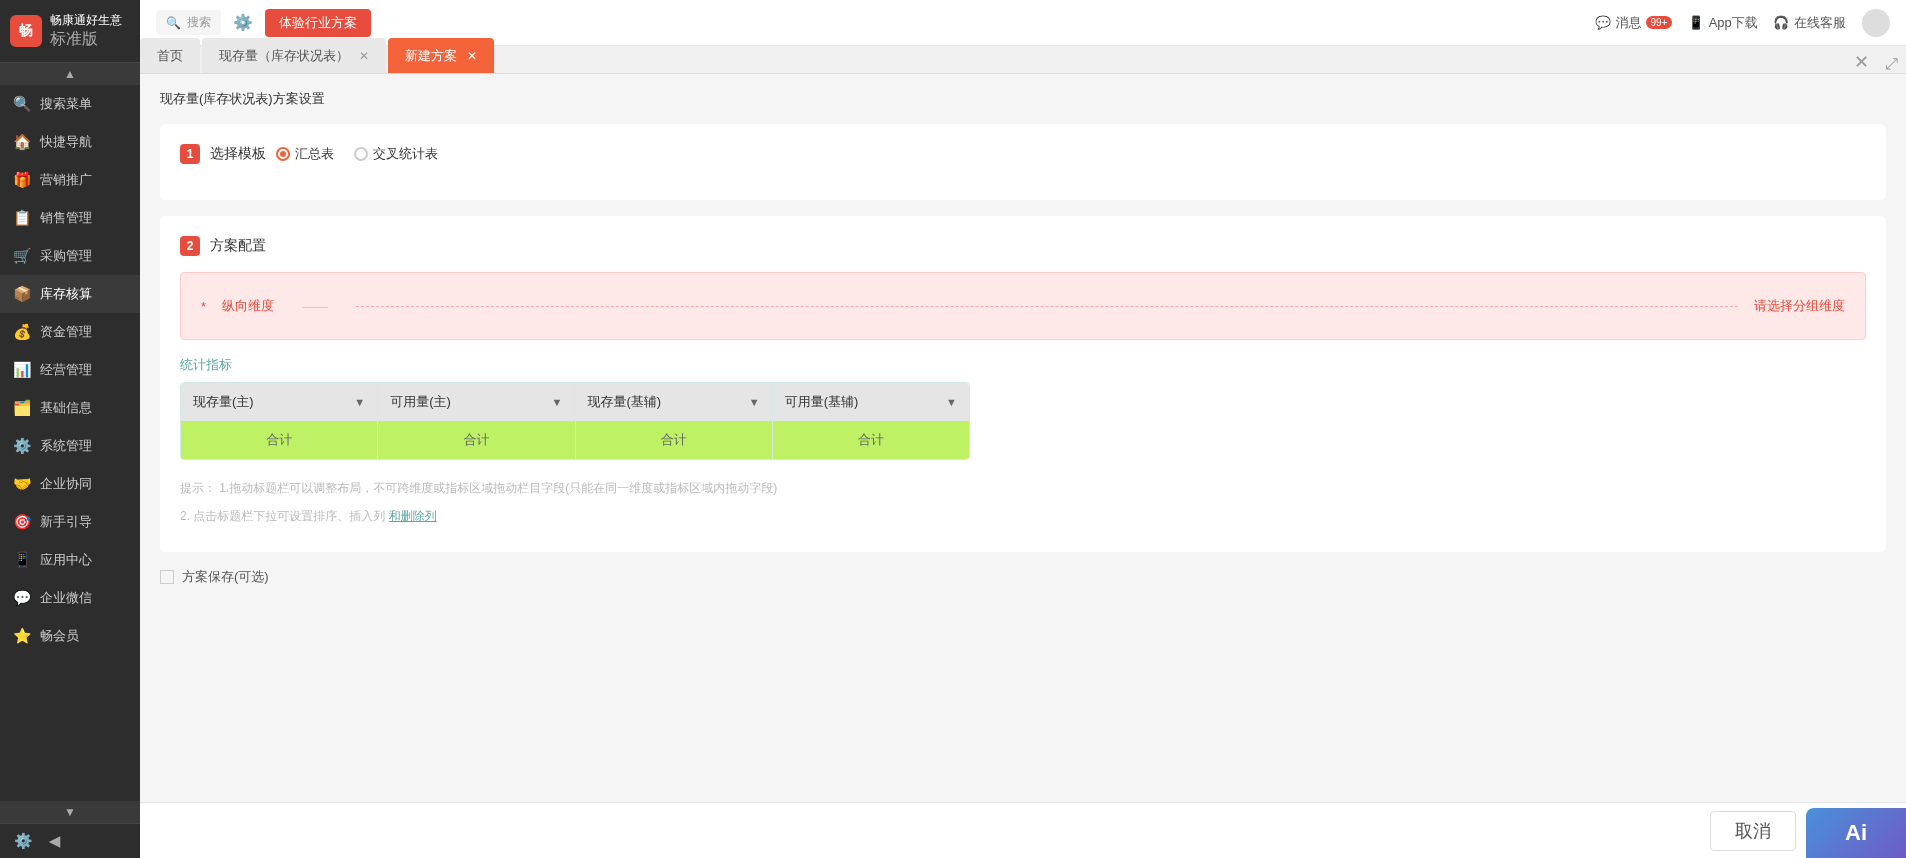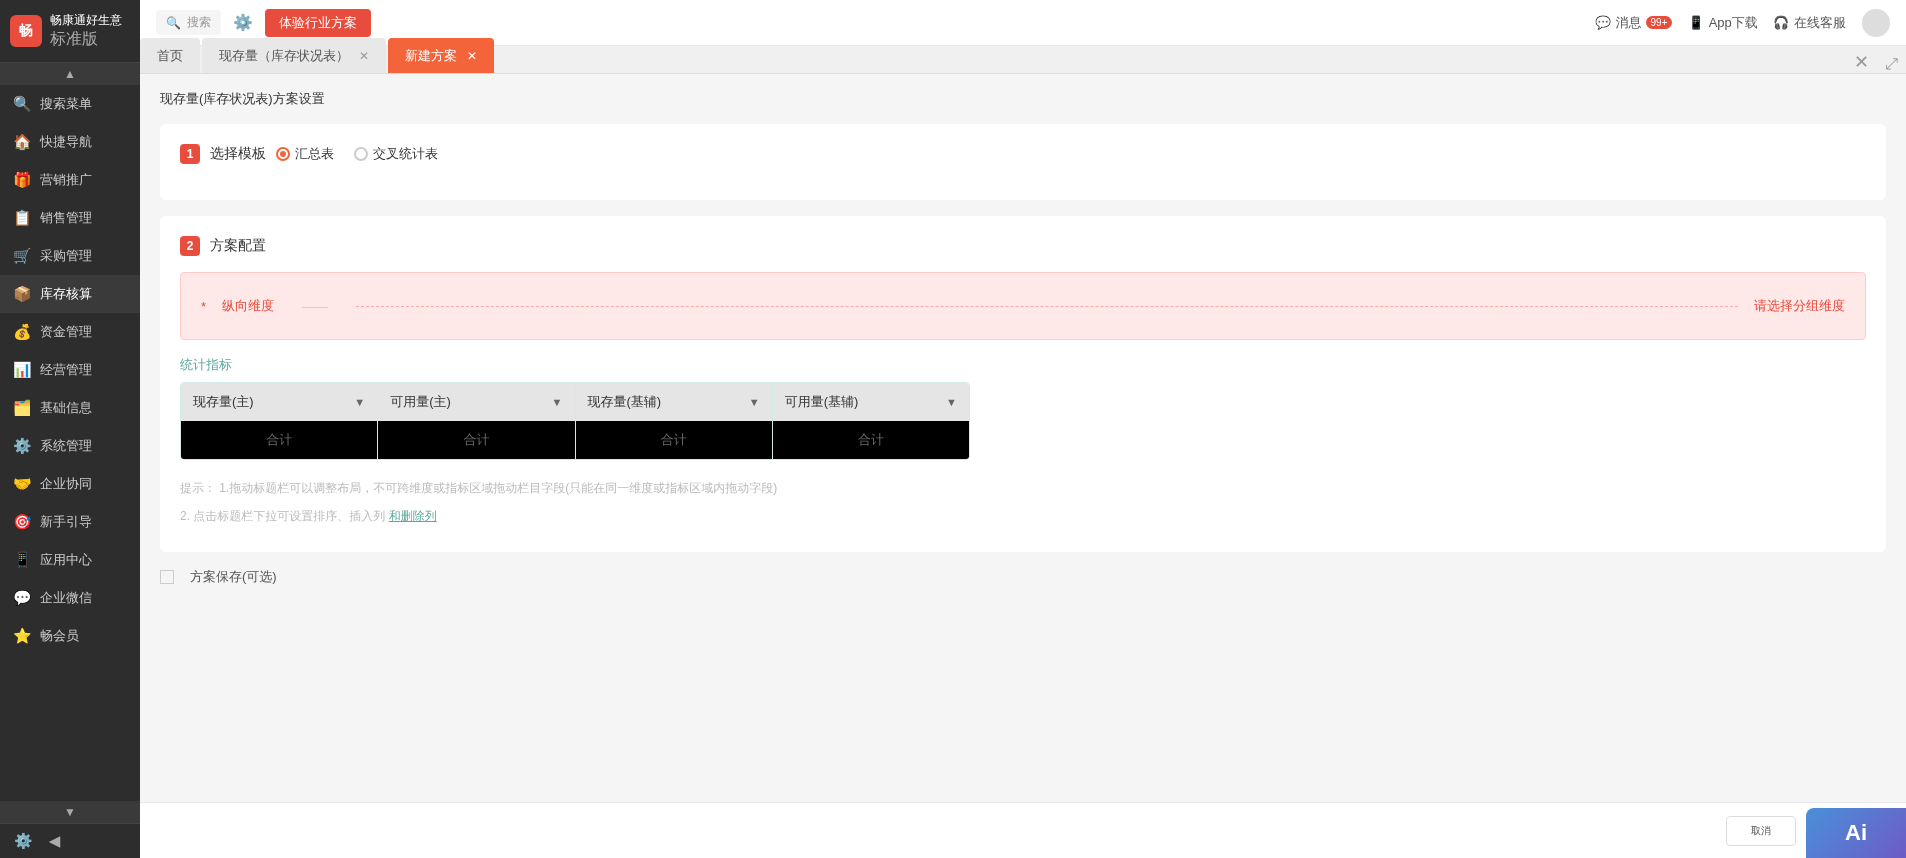--- a/index.html
+++ b/index.html
@@ -187,21 +187,21 @@
     }
     .non-draggable-badge {
       background: #e8e8e8; border: 1px solid #ccc;
       border-radius: 3px; padding: 2px 8px; font-size: 12px; color: #888;
     }
 
     
     .stats-section-title { font-size: 13px; color: #5ba8a0; margin-bottom: 8px; font-weight: 500; }
     .stats-table { border: 1px solid #d4eae8; border-radius: 4px; overflow: hidden; width: 790px; }
     .stats-table-header { display: flex; background: #e5e5e5; }
-    .stats-table-body { display: flex; background: #000000; }
+    .stats-table-body { display: flex; background: #bef264; }
     .stats-col {
       flex: 1;
       padding: 10px 12px;
       display: flex; align-items: center; justify-content: space-between;
       border-right: 1px solid #d4eae8;
       font-size: 13px; color: #333;
     }
     .stats-col:last-child { border-right: none; }
     .stats-col-body {
       flex: 1;
@@ -212,35 +212,35 @@
     }
     .stats-col-body:last-child { border-right: none; }
     .col-chevron { color: #666; font-size: 11px; }
 
     
     .tips { color: #bbb; font-size: 12px; line-height: 2; margin-top: 16px; }
     .tips p { margin-bottom: 4px; }
     .tips-link { color: #5ba8a0; text-decoration: underline; cursor: pointer; }
 
     
-    .save-scheme-row { display: flex; align-items: center; gap: 16px; font-size: 13px; color: #555; margin-top: 8px; }
+    .save-scheme-row { display: flex; align-items: center; gap: 8px; font-size: 13px; color: #555; margin-top: 8px; }
     .save-checkbox { width: 14px; height: 14px; border: 1px solid #ccc; display: flex; align-items: center; justify-content: center; cursor: pointer; }
 
     
     .bottom-bar {
       height: 56px;
       background: #fff;
       border-top: 1px solid #e8e8e8;
       display: flex; align-items: center; justify-content: flex-end;
       padding: 0 24px; gap: 12px;
       flex-shrink: 0;
     }
     .btn-cancel {
       border: 1px solid #ddd; background: #fff; color: #555;
-      padding: 7px 24px; border-radius: 4px; cursor: pointer; font-size: 10px;
+      padding: 7px 24px; border-radius: 4px; cursor: pointer; font-size: 18px;
     }
     .btn-query {
       border: none; background: #e74c3c; color: #fff;
       padding: 7px 24px; border-radius: 4px; cursor: pointer; font-size: 13px;
     }
 
     
     .topbar-collapse { font-size: 16px; color: #999; cursor: pointer; margin-left: 8px; }
 
     

